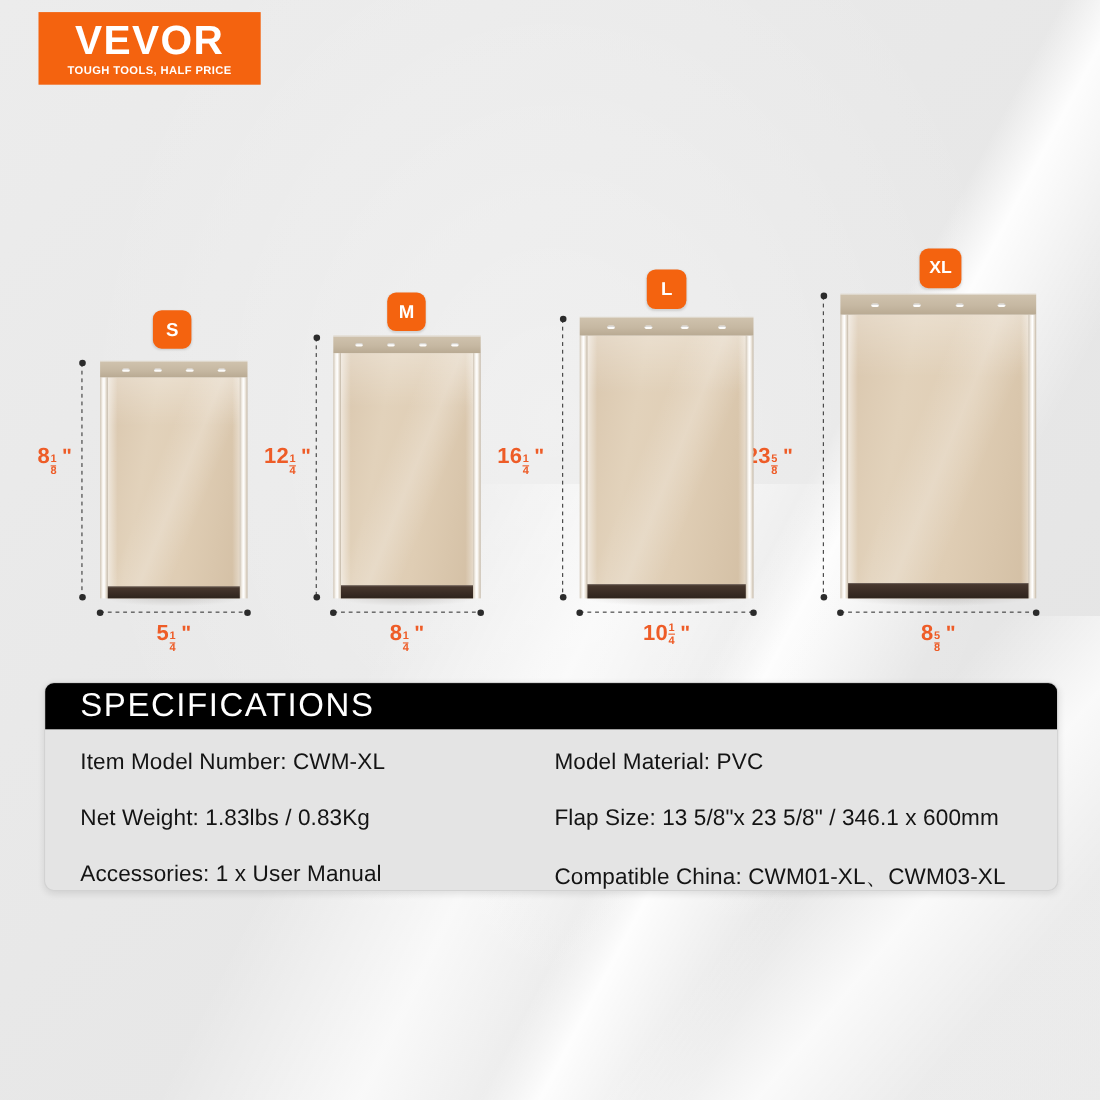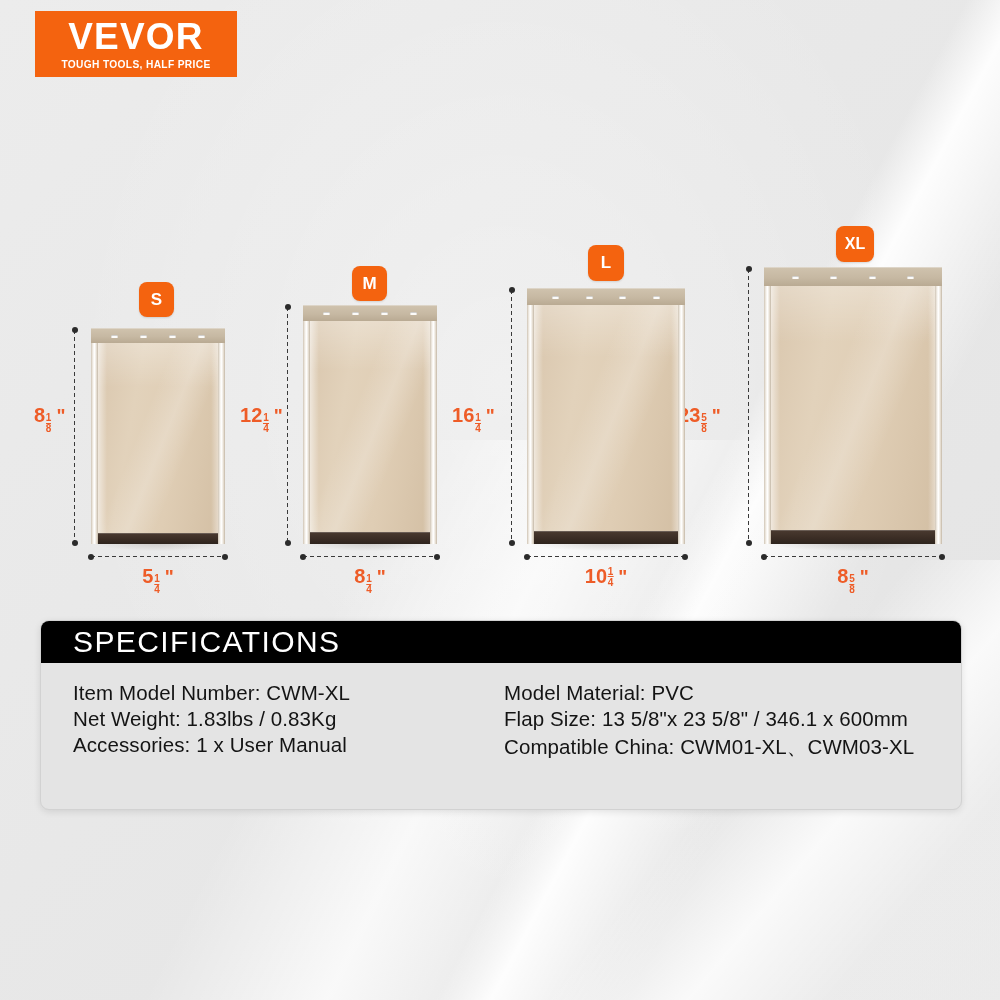--- a/index.html
+++ b/index.html
@@ -109,21 +109,21 @@
   .inch{font-size:19px;font-weight:700;margin-left:5px;}
 
   
   .spec{position:absolute;left:40px;top:620px;width:920px;height:188px;
     border-radius:9px;overflow:hidden;background:#e4e4e4;
     border:1px solid #d2d2d2;box-shadow:0 2px 7px rgba(0,0,0,.10);}
   .spec-head{height:42px;background:#000;display:flex;align-items:center;}
   .spec-title{color:#fff;font-size:30px;font-weight:400;letter-spacing:1.4px;
     padding-left:32px;}
   .spec-body{padding:18px 0 0 0;display:grid;grid-template-columns:455px 1fr;}
-  .spec-col{display:flex;flex-direction:column;gap:2px;}
+  .spec-col{display:flex;flex-direction:column;gap:27px;}
   .spec-col.left{padding-left:32px;}
   .spec-col.right{padding-left:8px;}
   .spec-row{font-size:20.5px;color:#141414;white-space:nowrap;letter-spacing:.1px;}
 </style>
 </head>
 <body>
 
 <div id="stage">
 
   <div class="bg-base"></div>

